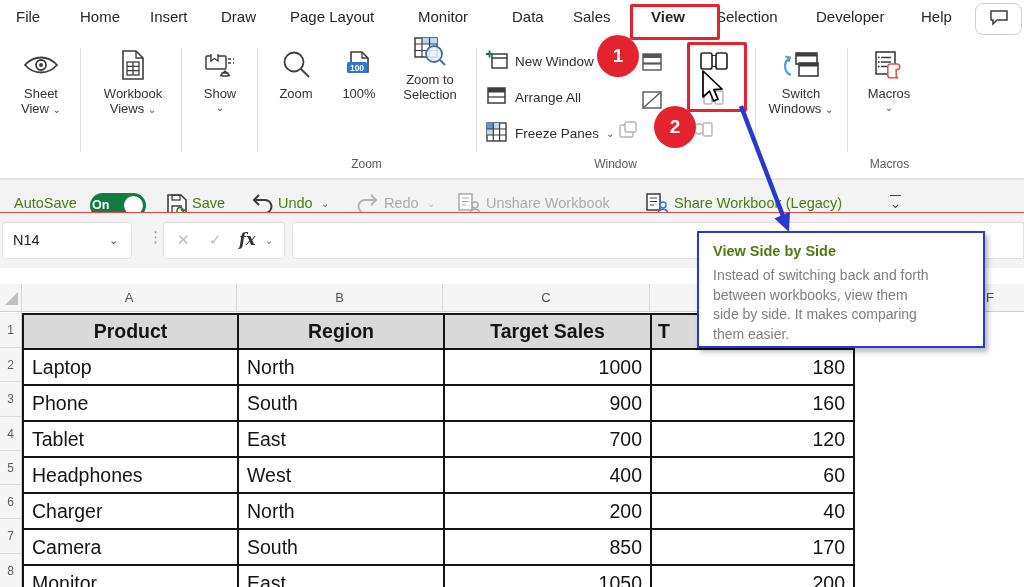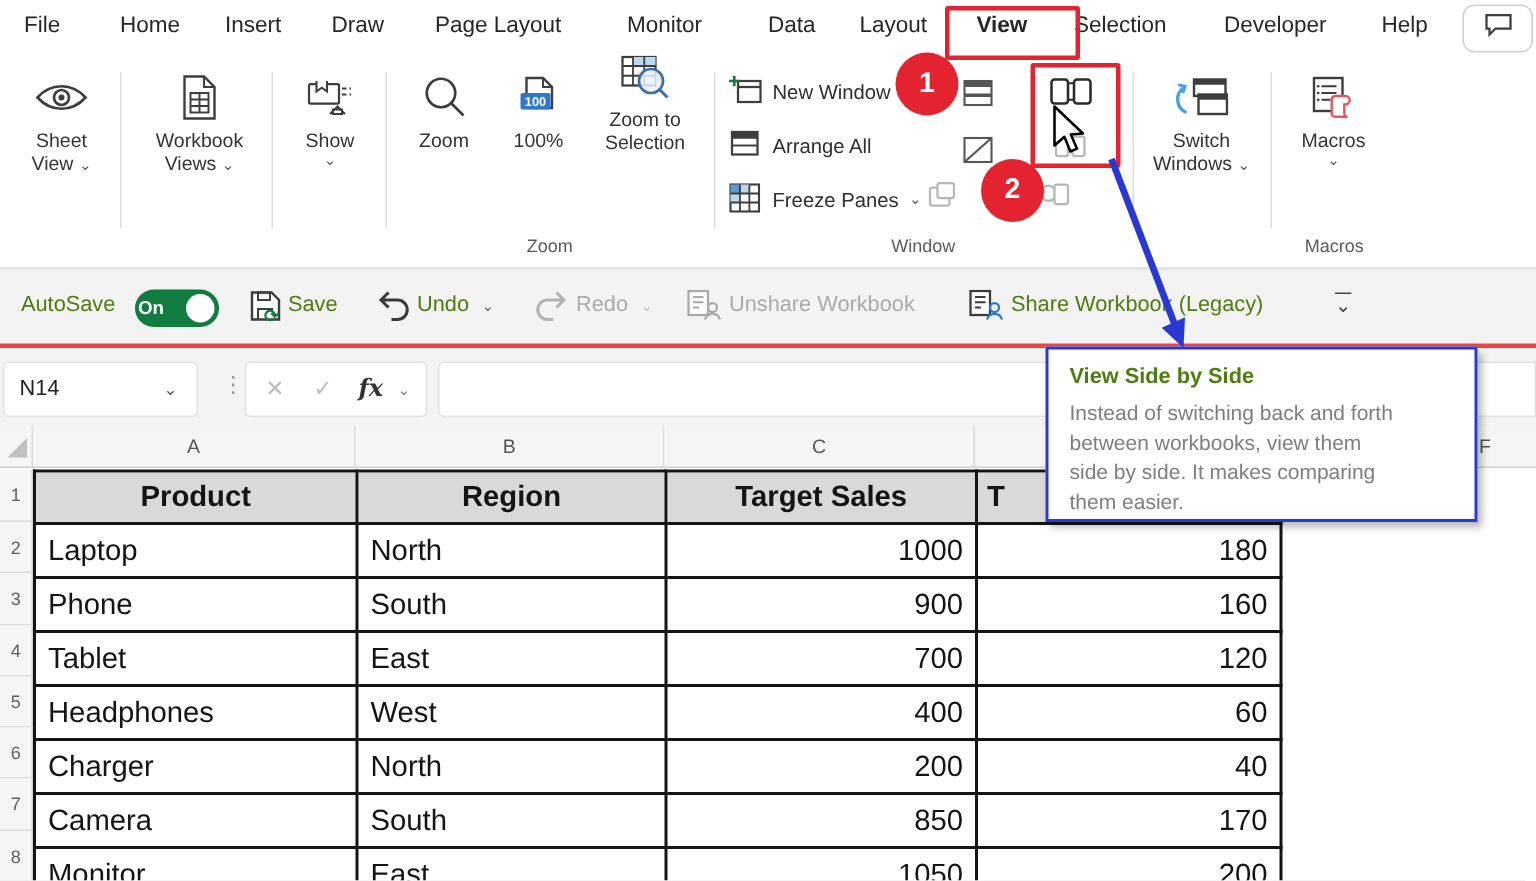--- a/index.html
+++ b/index.html
@@ -23,21 +23,21 @@
   .ribbon-bottom{position:absolute;left:0;top:178px;width:1024px;height:2px;background:#e4e4e4;}
   
   .qat{position:absolute;left:0;top:180px;width:1024px;height:49px;background:#f3f3f3;}
   .qat-lbl{position:absolute;top:15px;font-size:14.5px;color:#4d7c0f;white-space:nowrap;}
   .gray{color:#ababab !important;}
   .toggle{position:absolute;left:90px;top:13px;width:56px;height:25px;border-radius:13px;background:#107c41;}
   .toggle .on{position:absolute;left:2px;top:5px;color:#fff;font-size:12.5px;font-weight:bold;}
   .toggle .knob{position:absolute;right:3px;top:3px;width:19px;height:19px;border-radius:50%;background:#fff;}
   .qchev{position:absolute;top:18px;font-size:10px;color:#666;}
   
-  .frow{position:absolute;left:0;top:229px;width:1024px;height:55px;background:#f3f3f3;border-top:3px solid #ef4444;}
+  .frow{position:absolute;left:0;top:212px;width:1024px;height:55px;background:#f3f3f3;border-top:1px solid #ef4444;}
   .whitebox{position:absolute;top:9px;height:37px;background:#fff;border:1px solid #e2e2e2;border-radius:4px;box-sizing:border-box;}
   
   .colhead{position:absolute;top:284px;height:28px;background:#f5f5f5;border-bottom:1px solid #d0d0d0;
            font-size:13px;color:#555;text-align:center;line-height:28px;box-sizing:border-box;border-right:1px solid #d8d8d8;}
   .gutter-num{position:absolute;left:0;width:22px;background:#f5f5f5;border-right:1px solid #d0d0d0;
               border-bottom:1px solid #dcdcdc;font-size:12px;color:#5f5f5f;text-align:center;box-sizing:border-box;}
   #grid{position:absolute;left:22px;top:313px;border-collapse:collapse;table-layout:fixed;background:#fff;}
   #grid th,#grid td{border:2px solid #141414;padding:1px 8px;font-size:19.5px;color:#141414;overflow:hidden;white-space:nowrap;}
   #grid th{background:#d9d9d9;font-weight:bold;text-align:center;height:31px;}
   #grid td{height:32px;}
@@ -63,21 +63,21 @@
 <div id="screen">
 
   <div>
     <div class="mtab" style="left:16px">File</div>
     <div class="mtab" style="left:80px">Home</div>
     <div class="mtab" style="left:150px">Insert</div>
     <div class="mtab" style="left:221px">Draw</div>
     <div class="mtab" style="left:290px">Page Layout</div>
     <div class="mtab" style="left:418px">Monitor</div>
     <div class="mtab" style="left:512px">Data</div>
-    <div class="mtab" style="left:573px">Layout</div>
+    <div class="mtab" style="left:573px">Sales</div>
     <div class="mtab active" style="left:651px">View</div>
     <div class="mtab" style="left:716px">Selection</div>
     <div class="mtab" style="left:816px">Developer</div>
     <div class="mtab" style="left:921px">Help</div>
     <div class="comment-btn">
       <span>
         <svg width="20" height="17" viewBox="0 0 20 17">
             <path d="M2 2 h16 v9 h-10 l-4 4 v-4 h-2 z" fill="none" stroke="#3d3d3d" stroke-width="1.5"></path>
           </svg>
       </span>

